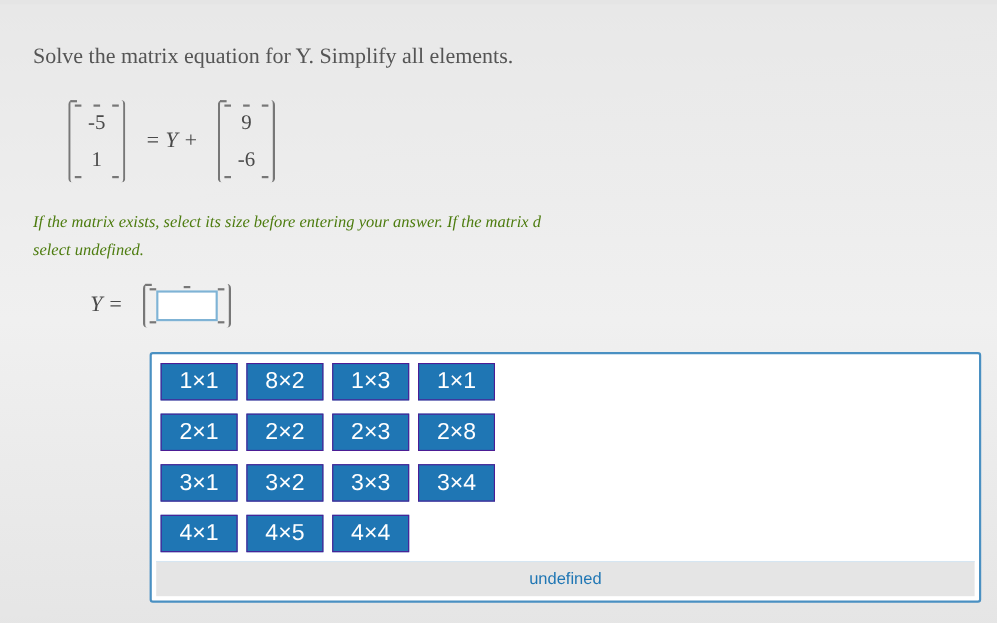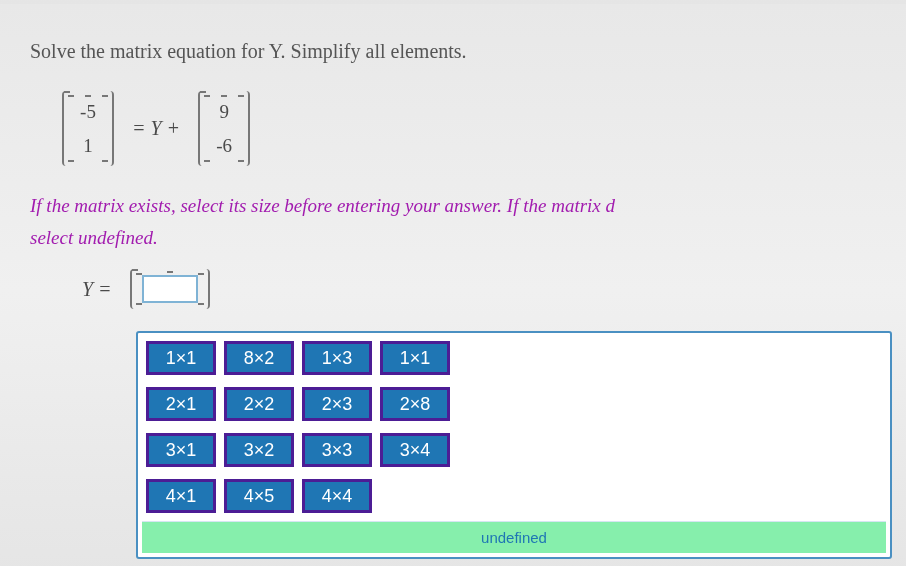--- a/index.html
+++ b/index.html
@@ -46,23 +46,23 @@
       background: #777;
     }
     .matrix::before { top: 0; left: 0; box-shadow: calc(100% * 1) 0 #777; width: 6px; }
     .matrix .tb { position:absolute; height:2px; background:#777; width:6px; }
     .matrix .tl { top:0; left:0; }
     .matrix .tr { top:0; right:0; }
     .matrix .bl { bottom:0; left:0; }
     .matrix .br { bottom:0; right:0; }
     .matrix-cell { min-width: 20px; text-align: center; }
     .italic-hint {
-      font-size: 19px;
+      font-size: 15px;
       font-style: italic;
-      color: #a21caf;
+      color: #4d7c0f;
       margin-bottom: 4px;
       line-height: 1.45;
     }
     .answer-row {
       display: flex;
       align-items: center;
       gap: 10px;
       margin: 14px 0 18px 52px;
       font-size: 20px;
       color: #4a4a4a;
@@ -82,30 +82,30 @@
       border-radius: 3px;
       overflow: hidden;
     }
     .size-row { display: flex; }
     .size-cell {
       width: 70px;
       height: 34px;
       background: #1f76b4;
       color: #fff;
       font-family: Arial, sans-serif;
-      font-size: 18px;
+      font-size: 21px;
       display: flex;
       align-items: center;
       justify-content: center;
-      border: 3px solid #4c1d95;
+      border: 1px solid #4c1d95;
       cursor: pointer;
       font-weight: 500;
     }
     .undef-row {
-      background: #86efac;
+      background: #e5e5e5;
       color: #1f76b4;
       font-family: Arial, sans-serif;
       font-size: 15px;
       text-align: center;
       padding: 7px 11px;
       border-top: 1px solid #d6e6f2;
       cursor: pointer;
       font-weight: 500;
     }
     .eqtxt { font-style: italic; }

